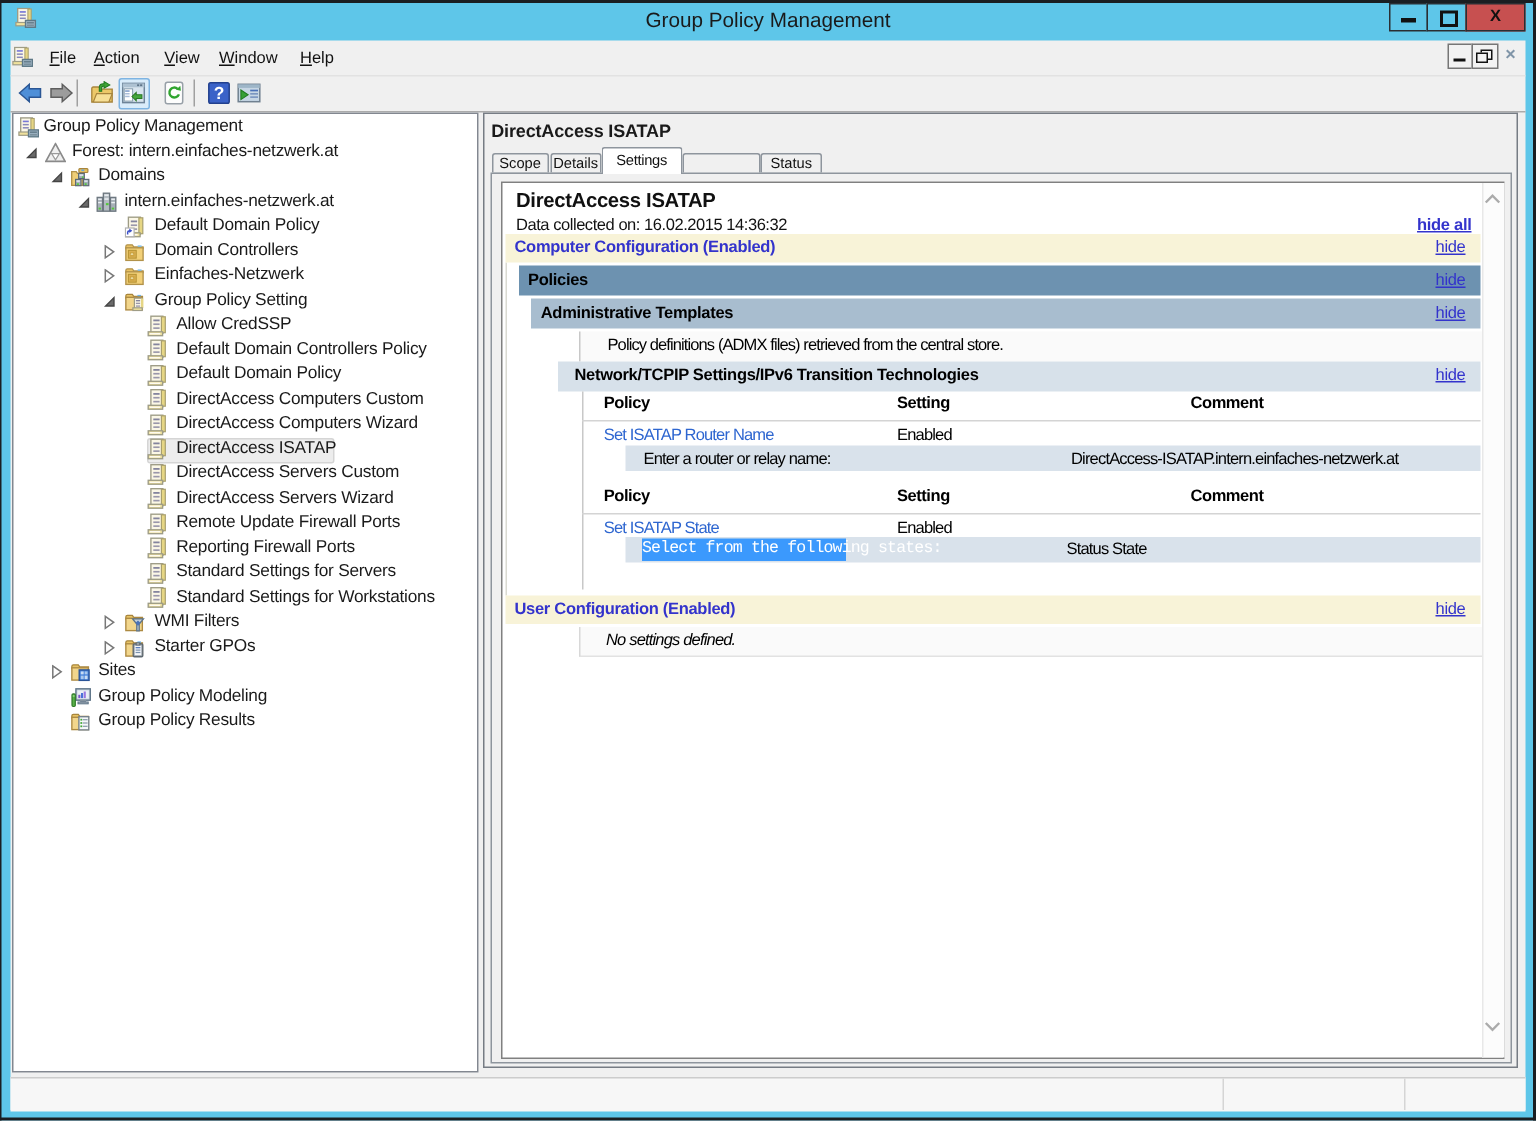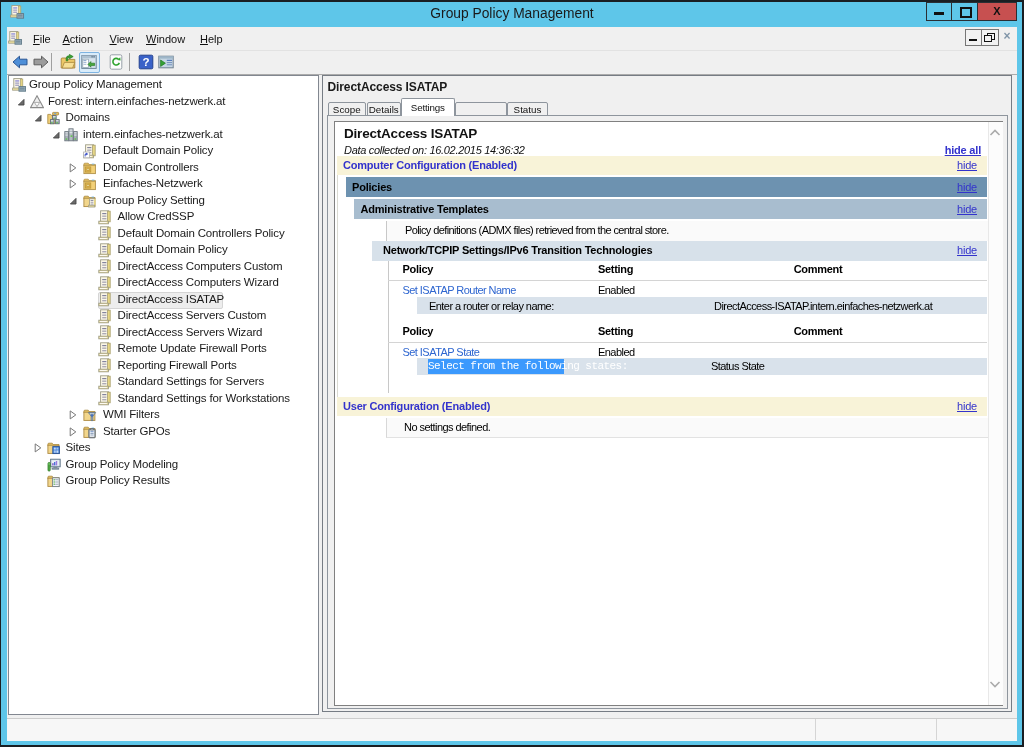--- a/index.html
+++ b/index.html
@@ -503,21 +503,21 @@
 
 <div class="abs" style="left:987.5px;top:121.5px;width:14.5px;height:583px;background:#FCFCFC;border-left:1px solid #E8E8E8;"></div>
 <svg class="abs" style="left:989px;top:128px;" width="12" height="10" viewBox="0 0 12 10">
     <path d="M1.5 7 L6 2.5 L10.5 7" fill="none" stroke="#ABABAB" stroke-width="1.6"></path>
   </svg>
 <svg class="abs" style="left:989px;top:679px;" width="12" height="10" viewBox="0 0 12 10">
     <path d="M1.5 3 L6 7.5 L10.5 3" fill="none" stroke="#ABABAB" stroke-width="1.6"></path>
   </svg>
 
 <div style="position:absolute;left:344px;top:126px;font-size:13.5px;font-weight:bold;color:#111;letter-spacing:-0.2px;">DirectAccess ISATAP</div>
-<div style="position:absolute;left:344px;top:143.5px;font-size:11px;color:#111;letter-spacing:-0.3px;font-style:italic;">Data collected on: 16.02.2015 14:36:32</div>
+<div style="position:absolute;left:344px;top:143.5px;font-size:11px;color:#111;letter-spacing:-0.3px;">Data collected on: 16.02.2015 14:36:32</div>
 <div style="position:absolute;left:881px;top:143.5px;width:100px;text-align:right;font-size:11px;font-weight:bold;color:#3333CC;text-decoration:underline;letter-spacing:-0.2px;">hide all</div>
 <div style="position:absolute;left:336.5px;top:175px;width:1px;height:222px;background:#DADAD2;"></div>
 <div style="position:absolute;left:336.5px;top:156px;width:650.5px;height:19px;background:#F8F3D8;"></div>
 <div style="position:absolute;left:343.0px;top:159.0px;font-size:11px;font-weight:bold;color:#3333CC;letter-spacing:-0.2px;white-space:nowrap;">Computer Configuration (Enabled)</div>
 <div style="position:absolute;left:917px;top:159.0px;width:60px;text-align:right;font-size:11px;color:#3333CC;text-decoration:underline;letter-spacing:-0.2px;">hide</div>
 <div style="position:absolute;left:345.5px;top:177px;width:641.5px;height:20px;background:#6D92B0;"></div>
 <div style="position:absolute;left:352.0px;top:180.5px;font-size:11px;font-weight:bold;color:#000000;letter-spacing:-0.2px;white-space:nowrap;">Policies</div>
 <div style="position:absolute;left:917px;top:180.5px;width:60px;text-align:right;font-size:11px;color:#3333CC;text-decoration:underline;letter-spacing:-0.2px;">hide</div>
 <div style="position:absolute;left:354px;top:199px;width:633px;height:20px;background:#A8BDCF;"></div>
 <div style="position:absolute;left:360.5px;top:202.5px;font-size:11px;font-weight:bold;color:#000000;letter-spacing:-0.2px;white-space:nowrap;">Administrative Templates</div>
@@ -544,17 +544,17 @@
 <div class="rt" style="left:402.5px;top:345.5px;color:#2E66D0;">Set ISATAP State</div>
 <div class="rt" style="left:598px;top:345.5px;">Enabled</div>
 <div style="position:absolute;left:417px;top:358px;width:570px;height:16.5px;background:#D9E2EB;"></div>
 <div style="position:absolute;left:427.5px;top:358.5px;width:136px;height:15px;background:#3B99FD;"></div>
 <div class="rt" style="left:428px;top:360px;color:#FFFFFF;font-family:Liberation Mono, monospace;">Select from the following states:</div>
 <div class="rt" style="left:711px;top:360px;">Status State</div>
 <div style="position:absolute;left:336.5px;top:397px;width:650.5px;height:19px;background:#F8F3D8;"></div>
 <div style="position:absolute;left:343.0px;top:400.0px;font-size:11px;font-weight:bold;color:#3333CC;letter-spacing:-0.2px;white-space:nowrap;">User Configuration (Enabled)</div>
 <div style="position:absolute;left:917px;top:400.0px;width:60px;text-align:right;font-size:11px;color:#3333CC;text-decoration:underline;letter-spacing:-0.2px;">hide</div>
 <div style="position:absolute;left:385.5px;top:418px;width:601.5px;height:19px;background:#FAFAFA;border-left:1px solid #D8D8D8;border-bottom:1px solid #E2E2E2;"></div>
-<div class="rt" style="left:404px;top:420.5px;">No settings defined.</div>
+<div class="rt" style="left:404px;top:420.5px;font-style:italic;">No settings defined.</div>
 
 <div class="abs" style="left:7px;top:718px;width:1010px;height:22.5px;background:#F7F7F7;border-top:1px solid #CCCCCC;box-sizing:border-box;"></div>
 <div class="abs" style="left:815px;top:719px;width:1px;height:21px;background:#D5D5D5;"></div>
 <div class="abs" style="left:936px;top:719px;width:1px;height:21px;background:#D5D5D5;"></div>
 
 </body></html>

